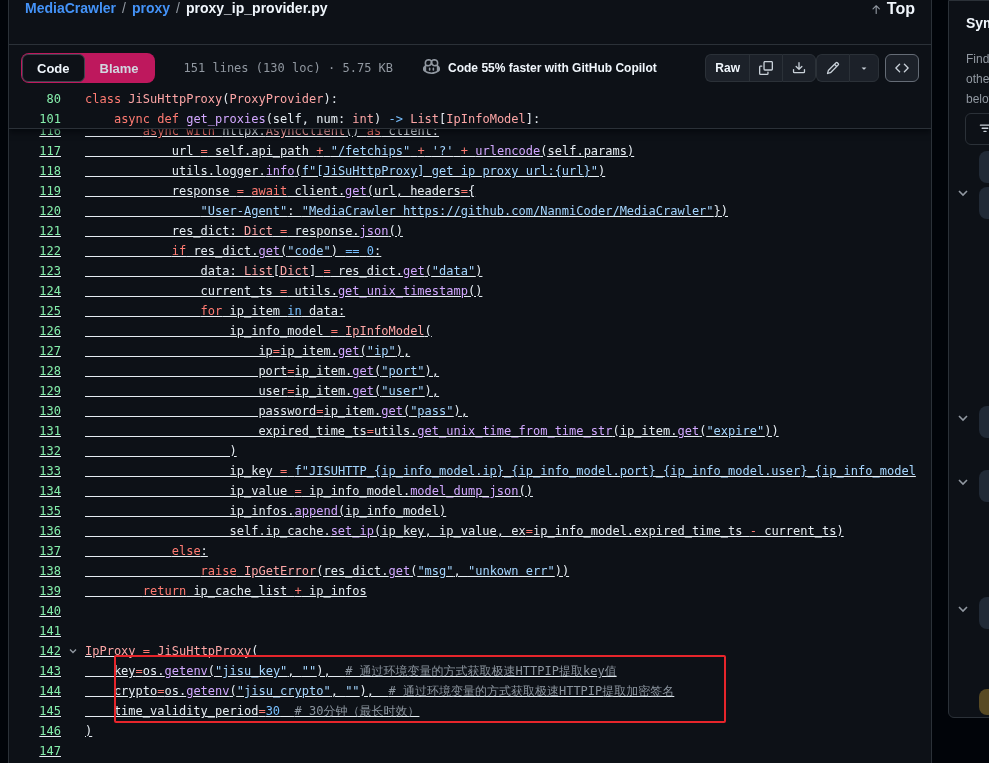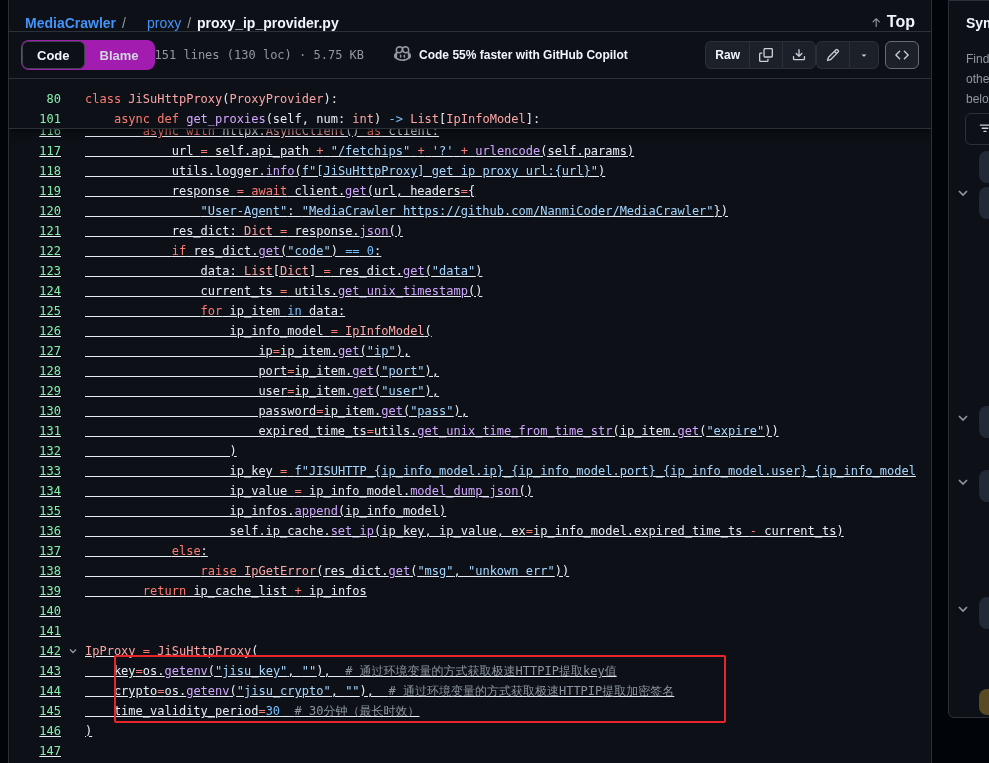--- a/index.html
+++ b/index.html
@@ -8,49 +8,49 @@
     position:relative; width:989px; height:763px; overflow:hidden;
     background:#010409; font-family:"Liberation Sans", sans-serif;
     color:#e6edf3;
   }
   
   .file-container {
     position:absolute; left:8px; top:0; width:924px; height:763px;
     background:#0d1117; border-left:1px solid #2b3138; border-right:1px solid #2b3138;
   }
   .breadcrumb-row {
-    height:32px; display:flex; align-items:flex-end; padding:0 16px;
+    height:45px; display:flex; align-items:flex-start; padding:0 16px;
     border-bottom:1px solid #2b3138; font-size:14px;
   }
   .crumb-link { color:#4493f8; font-weight:600; text-decoration:none; cursor:pointer; }
-  .crumb-link.reg { font-weight:400;margin-left:15px; }
+  .crumb-link.reg { font-weight:700; }
   .crumb-sep { color:#9198a1; margin:0 6px; }
   .crumb-file { color:#f0f6fc; font-weight:600; }
   .top-btn {
     margin-left:auto; display:flex; align-items:center; gap:5px;
     color:#f0f6fc; font-size:16px; font-weight:600; cursor:pointer;
   }
   .top-btn svg { display:block; }
   
   .toolbar-row {
     height:47px; display:flex; align-items:center; padding:0 12px;
     border-bottom:1px solid #2b3138;
   }
   .seg {
-    display:flex; background:#a21caf; border-radius:8px; padding:1px;
+    display:flex; background:#be185d; border-radius:8px; padding:1px;
   }
   .seg-btn {
     height:28px; padding:0 14px; display:flex; align-items:center;
     font-size:13px; font-weight:600; color:#d1d7e0; border-radius:6px;
     border:1px solid transparent; background:transparent; cursor:pointer;
     font-family:"Liberation Sans", sans-serif;
   }
   .seg-btn.active { background:#0d1117; border-color:#3d444d; color:#f0f6fc; }
   .meta {
-    margin-left:0; color:#9198a1; font-size:12px;
+    margin-left:29px; color:#9198a1; font-size:12px;
     font-family:"DejaVu Sans Mono", monospace;
   }
   .copilot {
     margin-left:30px; display:flex; align-items:center; gap:8px;
     color:#f0f6fc; font-size:12px; font-weight:700; cursor:pointer;
   }
   .actions { margin-left:auto; display:flex; align-items:center; gap:0; }
   .btn-group { display:flex; }
   .gh-btn {
     height:28px; min-width:28px; display:flex; align-items:center; justify-content:center;

